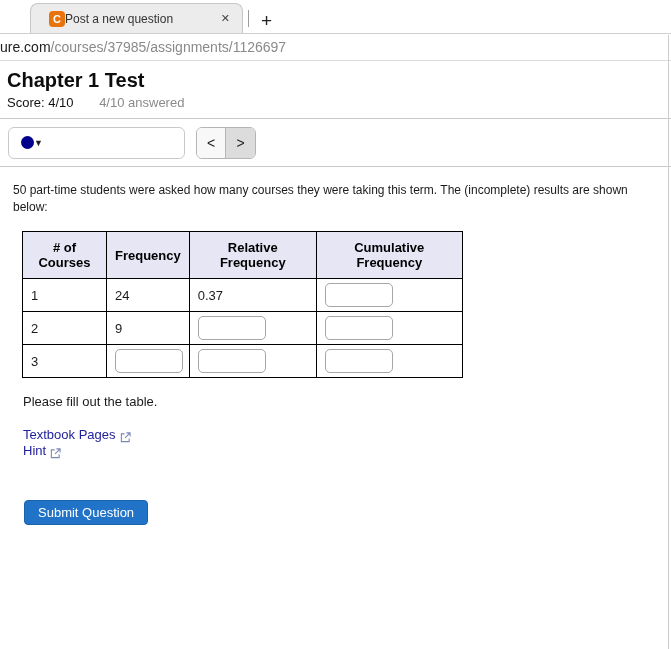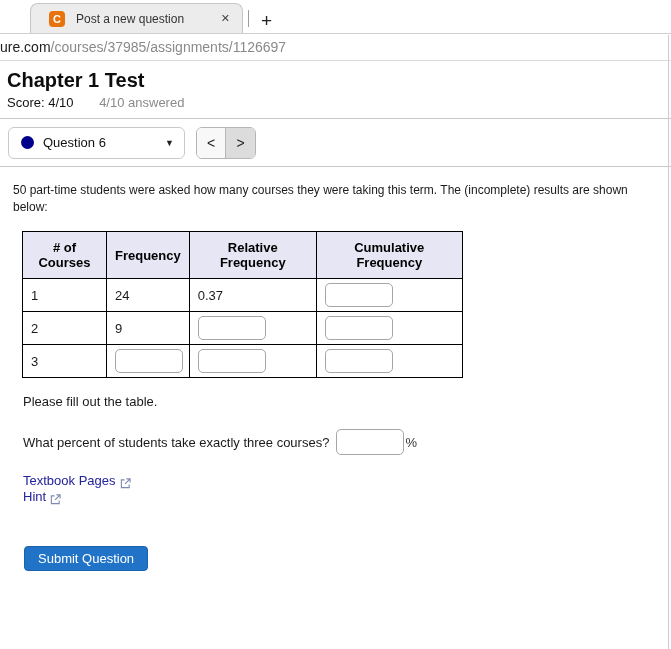--- a/index.html
+++ b/index.html
@@ -8,21 +8,21 @@
 
   
   .tabbar { height:34px; display:flex; align-items:flex-end; background:#fff;
             border-bottom:1px solid #cfcfcf; }
   .tab { margin-left:30px; width:213px; height:30px; background:#ececec;
          border:1px solid #c6c6c6; border-bottom:none; border-radius:8px 8px 0 0;
          display:flex; align-items:center; padding:0 8px 0 18px; cursor:default; }
   .favicon { width:16px; height:16px; border-radius:4px; background:var(--favicon_orange,#e8720c);
              color:#fff; font-size:11px; font-weight:bold; display:flex; align-items:center;
              justify-content:center; flex:0 0 auto; }
-  .tab-title { font-size:12px; color:#333; margin-left:11px; white-space:nowrap;
+  .tab-title { font-size:12px; color:#333; margin-left:0; white-space:nowrap;
                overflow:hidden; flex:1 1 auto; }
   .tab-close { font-size:11px; color:#444; padding:2px 4px; cursor:pointer; }
   .tab-sep { width:1px; height:17px; background:#9e9e9e; margin:0 6px 6px 5px; }
   .new-tab { font-size:19px; font-weight:300; color:#222; padding:0 6px; margin-bottom:3px;
              cursor:pointer; line-height:1; }
 
   .urlbar { height:27px; display:flex; align-items:center; border-bottom:1px solid #dcdcdc;
             font-size:14px; background:#fff; white-space:nowrap; }
   .url-host { color:#202124; }
   .url-path { color:#8a8a8a; }
@@ -105,21 +105,20 @@
   <div class="page-title">Chapter 1 Test</div>
   <div class="score-row">
     <span class="score">Score: 4/10</span>
     <span class="answered">4/10 answered</span>
   </div>
 </div>
 
 <div class="controls">
   <div class="qselect">
     <span class="qdot"></span>
-    <span class="qlabel">Question 6</span>
     <span class="qcaret">▼</span>
   </div>
   <div class="pager">
     <button class="prev">&lt;</button>
     <button class="next">&gt;</button>
   </div>
 </div>
 
 <div class="qbody">
   <p class="prompt">50 part-time students were asked how many courses they were taking this term. The (incomplete) results are shown below:</p>
@@ -162,25 +161,20 @@
         </td>
         <td>
           <input class="tbl-input" type="text" style="">
         </td>
       </tr>
     </tbody>
   </table>
 
   <p class="fill-note">Please fill out the table.</p>
 
-  <div class="percent-row">
-    <span>What percent of students take exactly three courses?</span>
-    <input class="percent-input" type="text" style="">
-    <span class="percent-suffix">%</span>
-  </div>
 
   <div class="links">
     <div>
       <a>
         <span>Textbook Pages</span>
         <svg class="ext-icon" width="11" height="11" viewBox="0 0 12 12">
           <path d="M5 2H1.5v8.5H10V7" fill="none" stroke="#7d88b5" stroke-width="1.2"></path>
           <path d="M7 1h4v4M11 1L5.5 6.5" fill="none" stroke="#7d88b5" stroke-width="1.2"></path>
         </svg>
       </a>

